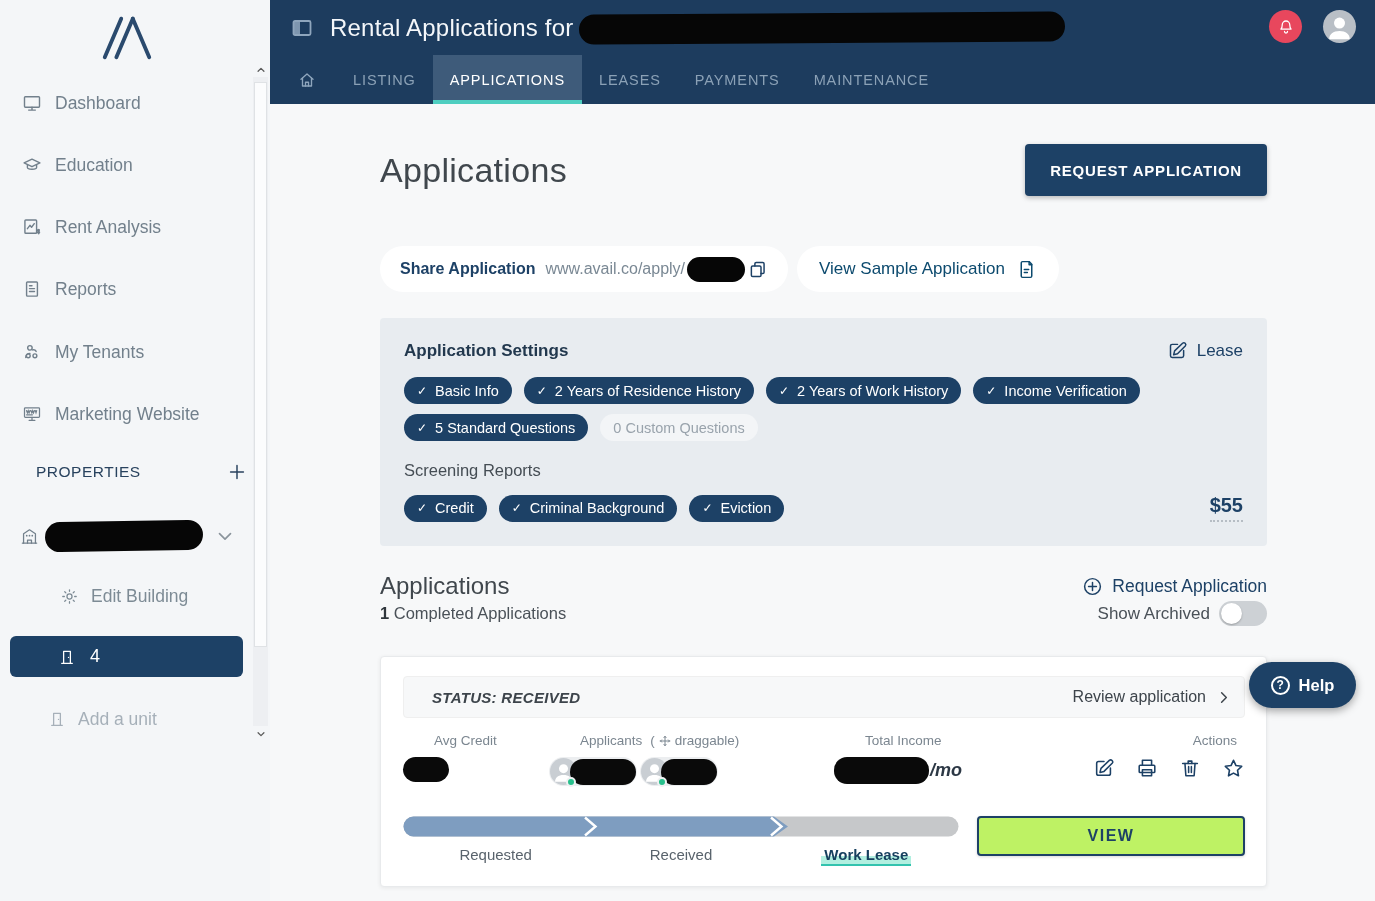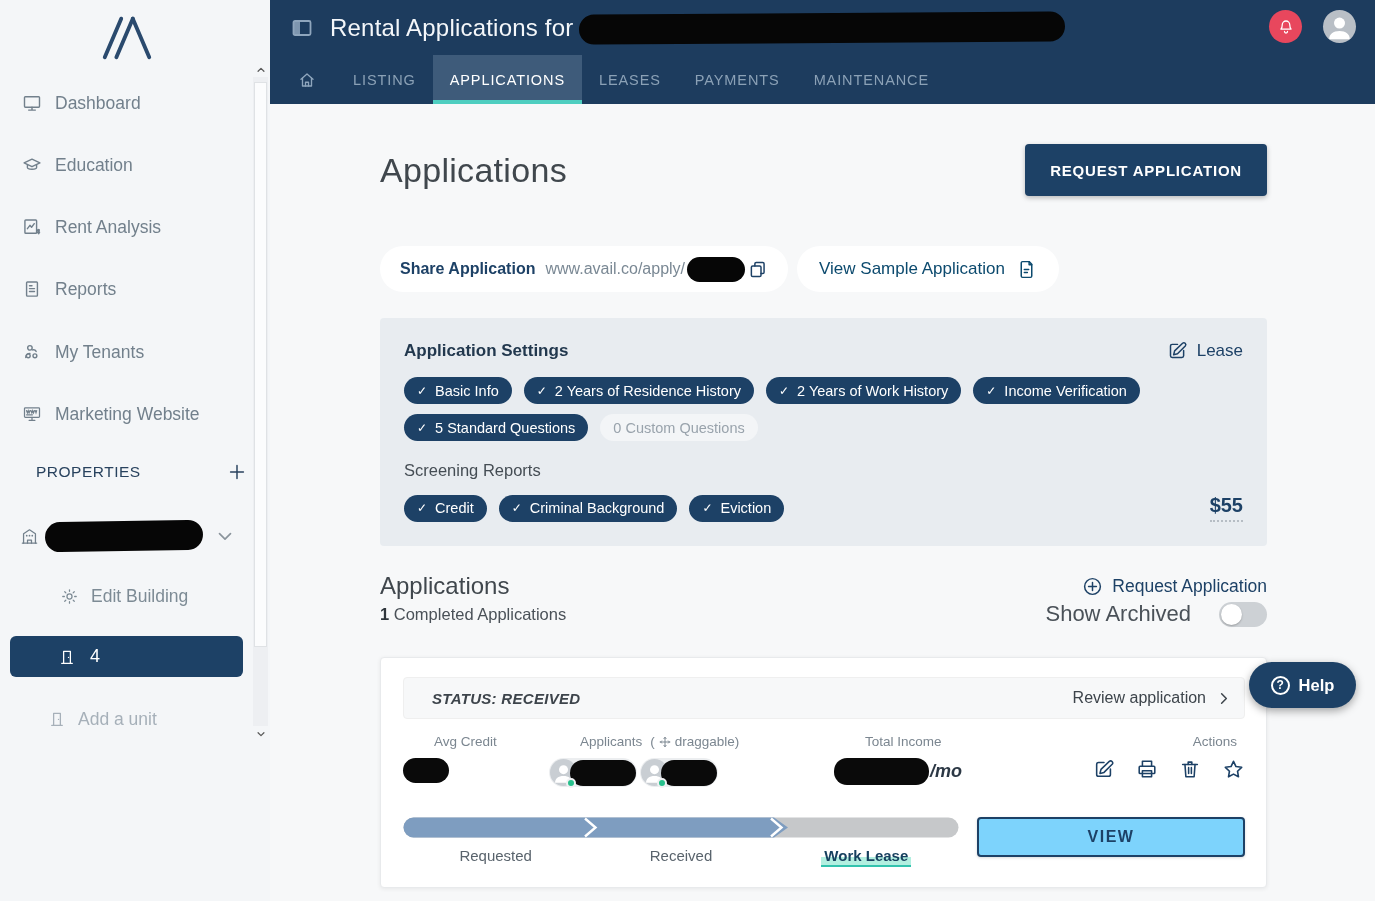--- a/index.html
+++ b/index.html
@@ -67,21 +67,21 @@
   .screening-title { margin-top:20px; font-size:16.5px; color:#454d54; }
   .screening-row { margin-top:14px; display:flex; align-items:center; }
   .price { margin-left:auto; font-size:20px; font-weight:bold; color:#1d4166; border-bottom:2px dotted #b6bdc4; padding-bottom:3px; }
 
   .row-apps-head { margin-top:26px; display:flex; justify-content:space-between; align-items:center; }
   .section-title { font-size:24px; font-weight:normal; color:#40474d; }
   .request-link { display:flex; align-items:center; gap:9px; color:#1d4166; font-size:17.5px; cursor:pointer; }
   .row-apps-sub { margin-top:1px; display:flex; justify-content:space-between; align-items:center; }
   .completed { font-size:16.5px; color:#4a5158; }
   .completed b { color:#2f363c; }
-  .archived { display:flex; align-items:center; gap:28px; font-size:22px; color:#4a5158; }
+  .archived { display:flex; align-items:center; gap:9px; font-size:17px; color:#4a5158; }
   .toggle { width:48px; height:25px; border-radius:13px; background:#cdd1d5; position:relative; cursor:pointer; }
   .toggle-knob { position:absolute; left:2px; top:2px; width:21px; height:21px; border-radius:50%; background:#fff; box-shadow:0 1px 2px rgba(0,0,0,.25); }
 
   .card { margin-top:30px; background:#fff; border:1px solid #e8eaec; border-radius:4px; box-shadow:0 1px 4px rgba(0,0,0,.07); padding:19px 21px 20px 22px; }
   .status-bar { background:#f7f8f9; border:1px solid #efefef; border-radius:4px; height:42px; display:flex; align-items:center; justify-content:space-between; padding:0 13px 0 28px; }
   .status-label { font-style:italic; font-weight:bold; font-size:15px; color:#3d444b; letter-spacing:.3px; }
   .review-link { display:flex; align-items:center; gap:10px; color:#3d444b; font-size:16px; cursor:pointer; }
 
   .cols { margin-top:15px; display:flex; }
   .col1 { width:146px; } .col2 { width:285px; } .col3 { flex:1; } .col4 { width:152px; }
@@ -101,21 +101,21 @@
   .actions-icons .act { cursor:pointer; }
 
   .progress-row { margin-top:30px; display:flex; justify-content:space-between; align-items:flex-start; }
   .progress-left { width:556px; }
   .step-labels { display:flex; margin-top:9px; }
   .step-label { flex:1; text-align:center; font-size:15px; color:#59636c; }
   .step-current-wrap { flex:1; text-align:center; }
   .step-current { display:inline-block; font-size:15px; font-weight:bold; color:#17405f;
     background:linear-gradient(transparent 55%, #b2efe0 55%);
     border-bottom:2px solid #33c3ae; padding:0 3px 1px; }
-  .btn-view { width:268px; height:40px; background:#7dd3fc; border:2px solid #1d4166; border-radius:4px; color:#1d4166; font-family:inherit; font-weight:bold; font-size:16px; letter-spacing:1.5px; display:flex; align-items:center; justify-content:center; box-shadow:0 1px 3px rgba(0,0,0,.15); cursor:pointer; }
+  .btn-view { width:268px; height:40px; background:#bef264; border:2px solid #1d4166; border-radius:4px; color:#1d4166; font-family:inherit; font-weight:bold; font-size:16px; letter-spacing:1.5px; display:flex; align-items:center; justify-content:center; box-shadow:0 1px 3px rgba(0,0,0,.15); cursor:pointer; }
 
   .help-btn { position:absolute; left:1249px; top:662px; width:107px; height:46px; border-radius:23px; background:#1d4166; color:#fff; display:flex; align-items:center; justify-content:center; gap:9px; font-size:16.5px; font-weight:bold; box-shadow:0 3px 8px rgba(0,0,0,.35); cursor:pointer; z-index:5; }
   .help-q { width:19px; height:19px; border:2px solid #fff; border-radius:50%; display:flex; align-items:center; justify-content:center; font-size:12px; font-weight:bold; }
 </style>
 </head>
 <body>
 
 <div class="app">
 
   <div class="sidebar">

